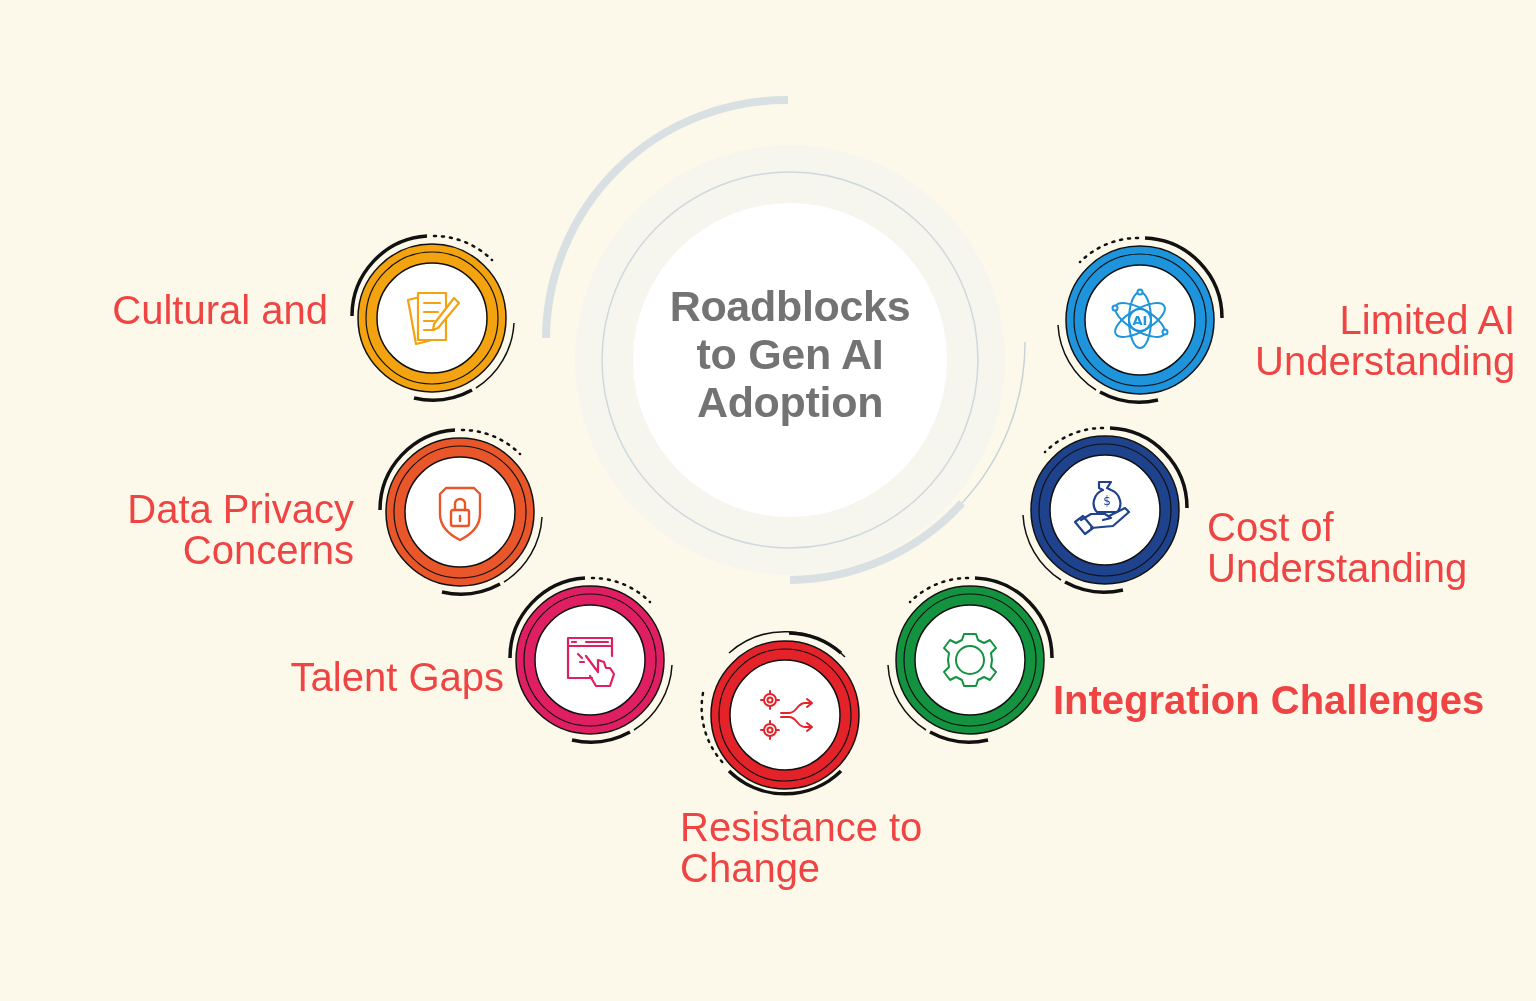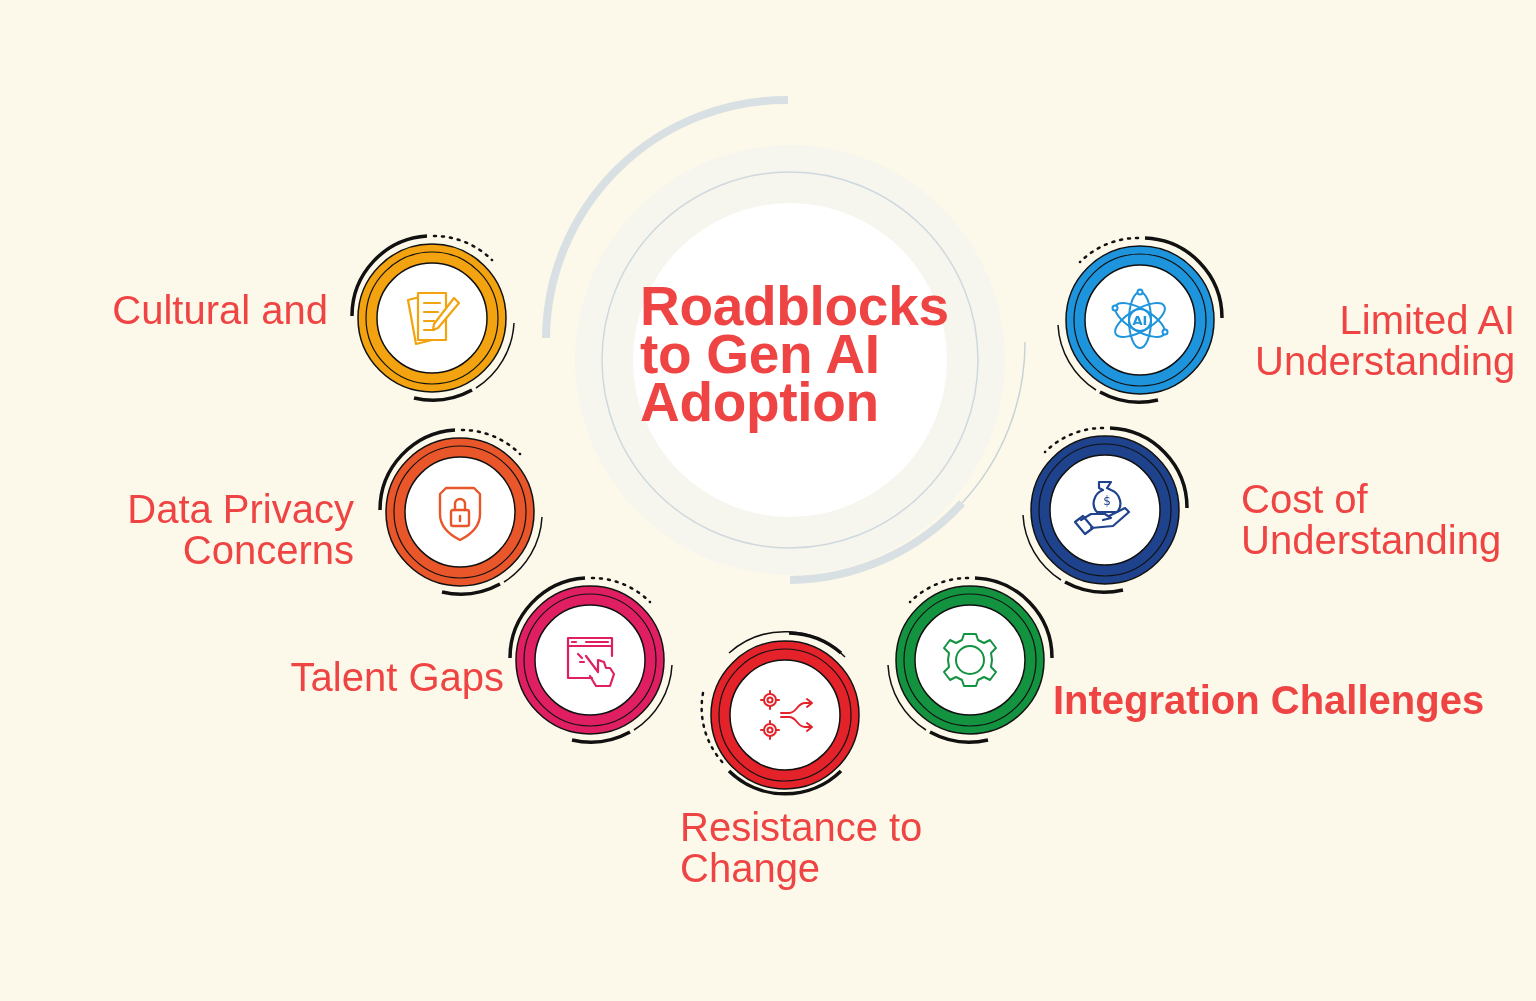--- a/index.html
+++ b/index.html
@@ -5,22 +5,22 @@
   html, body { margin: 0; padding: 0; }
   body {
     width: 1536px; height: 1001px; overflow: hidden;
     background: #fdf9ea;
     font-family: "Liberation Sans", "DejaVu Sans", sans-serif;
     position: relative;
   }
   #stage { position: absolute; left: 0; top: 0; width: 1536px; height: 1001px; }
   .title {
     position: absolute; left: 640px; top: 282px; width: 300px;
-    text-align: left; color: #ef4444; font-weight: bold;
-    font-size: 55px; line-height: 48px; letter-spacing: -0.3px;
+    text-align: center; color: #737373; font-weight: bold;
+    font-size: 43px; line-height: 48px; letter-spacing: -0.3px;
   }
   .label {
     position: absolute; color: #ef4444; font-size: 40px; line-height: 41px;
     white-space: nowrap;
   }
   .label.right { text-align: right; }
   .label.left { text-align: left; }
   .label.center { text-align: left; }
 </style>
 </head>
@@ -187,21 +187,21 @@
 
 <div class="label center" style="left:680px; width:230px; top:807px;">
   <div>Resistance to</div>
   <div>Change</div>
 </div>
 
 <div class="label left" style="left:1053px; top:680px;font-weight:bold;">
   <div>Integration Challenges</div>
 </div>
 
-<div class="label left" style="left:1207px; top:479px;margin-left:34px;">
+<div class="label left" style="left:1207px; top:507px;">
   <div>Cost of</div>
   <div>Understanding</div>
 </div>
 
 <div class="label left" style="left:1255px; top:300px;text-align:right;">
   <div>Limited AI</div>
   <div>Understanding</div>
 </div>
 
 </body></html>

